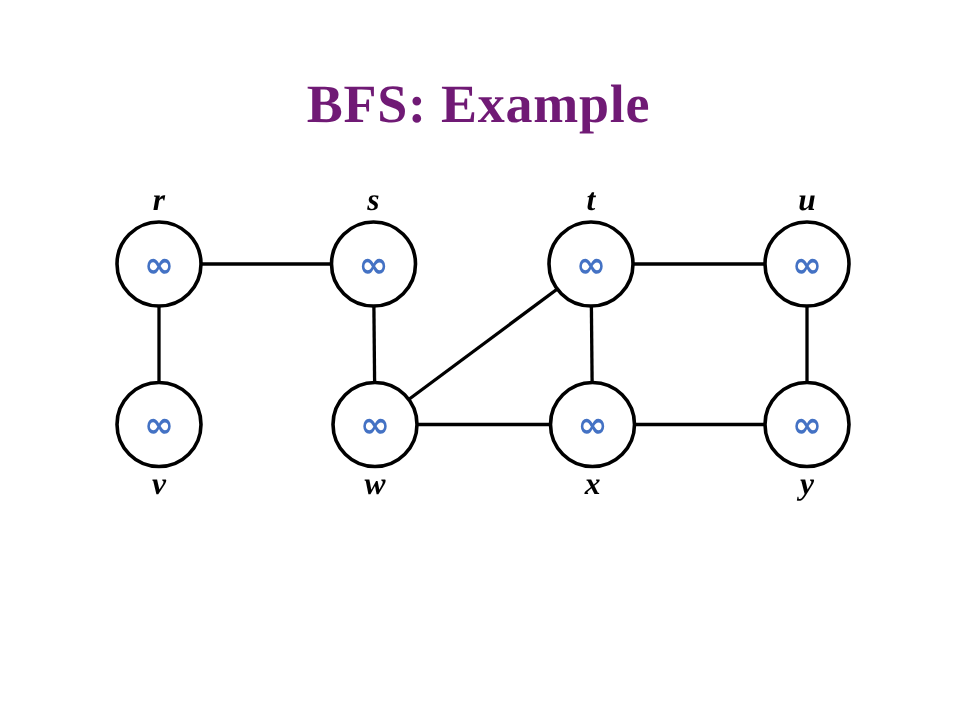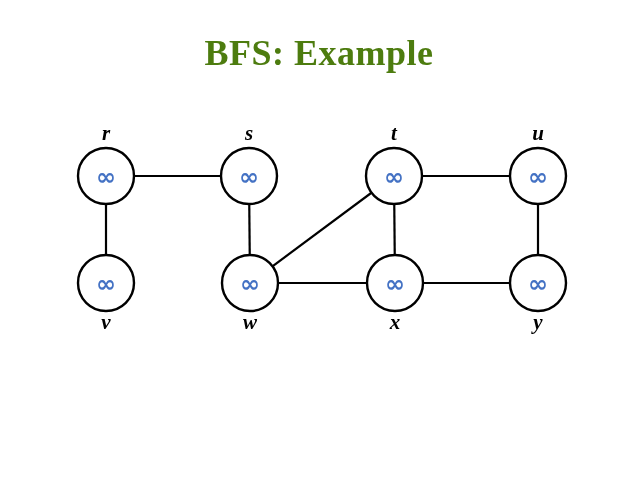--- a/index.html
+++ b/index.html
@@ -53,21 +53,21 @@
     font-weight: bold;
     font-size: 21px;
     fill: #000000;
     text-anchor: middle;
   }
 </style>
 </head>
 <body>
 
 <div class="slide" style="background: rgb(255, 255, 255);">
-  <h1 class="title" style="color: #4d7c0f;">BFS: Example</h1>
+  <h1 class="title" style="color: #701a75; margin-top: 16px;">BFS: Example</h1>
   <svg id="graph-svg" class="graph-svg" width="638" height="478" viewBox="0 0 638 478">
       <line x1="106" y1="176" x2="249" y2="176" class="edge" stroke="#000000"></line>
       <line x1="106" y1="176" x2="106" y2="283" class="edge" stroke="#000000"></line>
       <line x1="249" y1="176" x2="250" y2="283" class="edge" stroke="#000000"></line>
       <line x1="394" y1="176" x2="538" y2="176" class="edge" stroke="#000000"></line>
       <line x1="394" y1="176" x2="250" y2="283" class="edge" stroke="#000000"></line>
       <line x1="394" y1="176" x2="395" y2="283" class="edge" stroke="#000000"></line>
       <line x1="538" y1="176" x2="538" y2="283" class="edge" stroke="#000000"></line>
       <line x1="250" y1="283" x2="395" y2="283" class="edge" stroke="#000000"></line>
       <line x1="395" y1="283" x2="538" y2="283" class="edge" stroke="#000000"></line>

